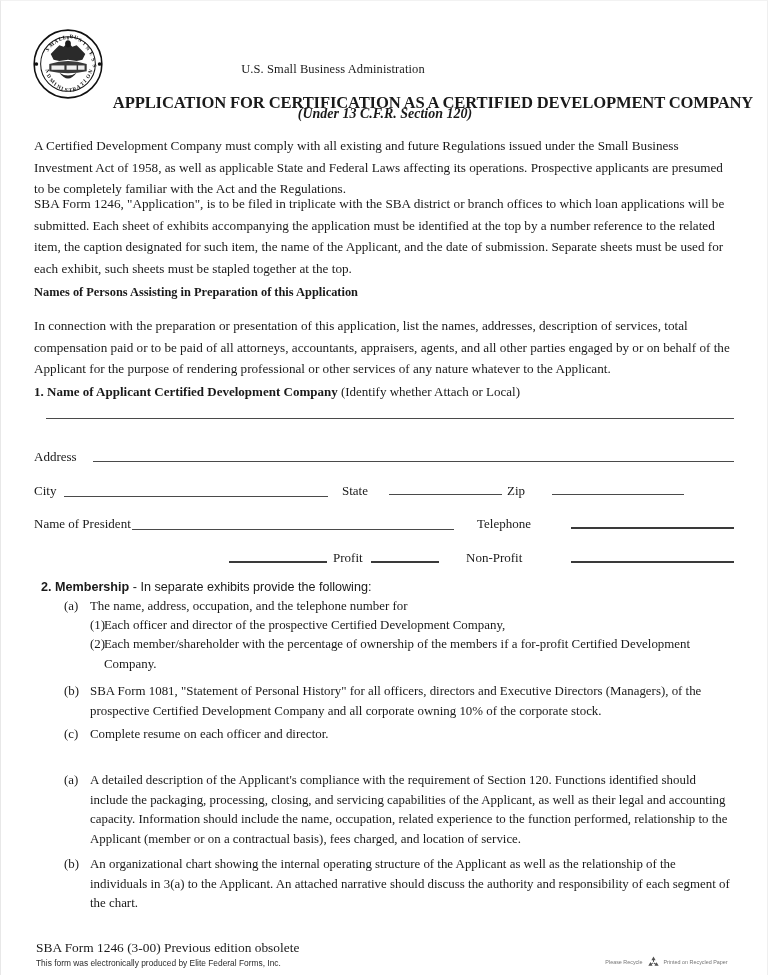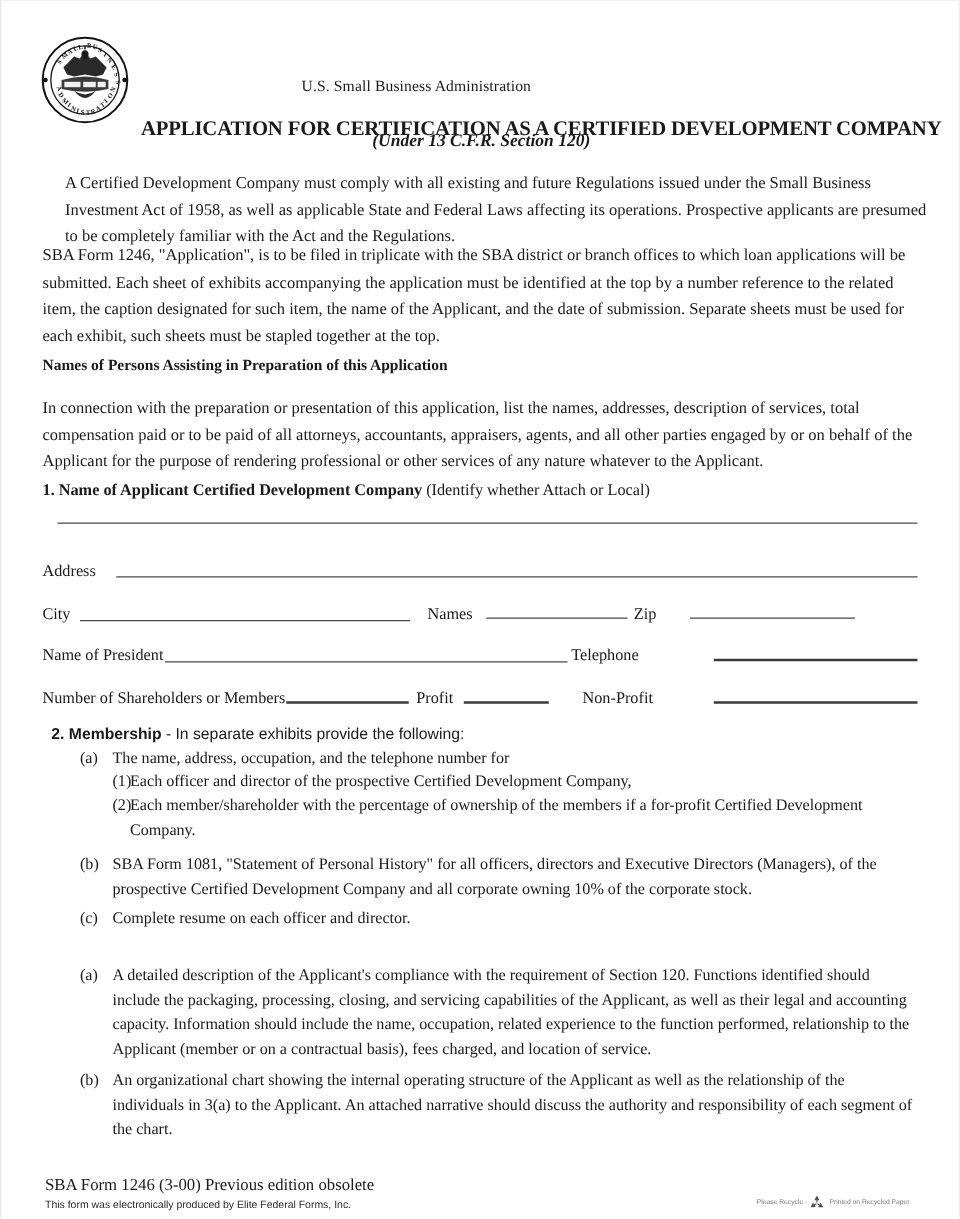--- a/index.html
+++ b/index.html
@@ -68,21 +68,21 @@
 
   
   .para {
     position: absolute;
     left: 33px;
     width: 702px;
     font-size: 13.2px;
     line-height: 21.5px;
     text-align: left;
   }
-  .p1 { top: 134px; margin-left: 18px; }
+  .p1 { top: 134px; }
   .p2 { top: 192px; }
   .sub-head {
     position: absolute;
     left: 33px;
     width: 702px;
     font-size: 12.4px;
     font-weight: bold;
     top: 284px;
   }
   .p3 { top: 314px; }
@@ -258,33 +258,32 @@
     <span class="paren">(Identify whether Attach or Local)</span>
   </div>
   <div class="rule" style="left:45px; top:417px; width:688px;"></div>
 
   <div class="fld-label" style="left:33px; top:448px;">Address</div>
   <div class="rule" style="left:92px; top:460px; width:641px;"></div>
 
   <div class="fld-label" style="left:33px; top:482px;">City</div>
   <div class="rule" style="left:63px; top:495px; width:264px;"></div>
 
-  <div class="fld-label" style="left:341px; top:482px;">Names</div>
+  <div class="fld-label" style="left:341px; top:482px;">State</div>
   <div class="rule" style="left:388px; top:493px; width:113px;"></div>
 
   <div class="fld-label" style="left:506px; top:482px;">Zip</div>
   <div class="rule" style="left:551px; top:493px; width:132px;"></div>
 
   <div class="fld-label" style="left:33px; top:515px;">Name of President</div>
   <div class="rule" style="left:131px; top:528px; width:322px;"></div>
 
-  <div class="fld-label" style="left:456px; top:515px;">Telephone</div>
+  <div class="fld-label" style="left:476px; top:515px;">Telephone</div>
   <div class="rule thick" style="left:570px; top:526px; width:163px;"></div>
 
-  <div class="fld-label" style="left:33px; top:549px;">Number of Shareholders or Members</div>
   <div class="rule thick" style="left:228px; top:560px; width:98px;"></div>
 
   <div class="fld-label" style="left:332px; top:549px;">Profit</div>
   <div class="rule thick" style="left:370px; top:560px; width:68px;"></div>
 
   <div class="fld-label" style="left:465px; top:549px;">Non-Profit</div>
   <div class="rule thick" style="left:570px; top:560px; width:163px;"></div>
 
   <div class="sec-head" style="top:578px;">
     <b>2.</b>

